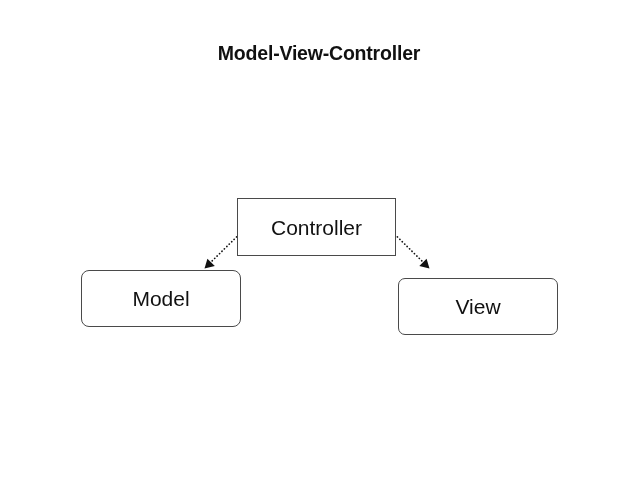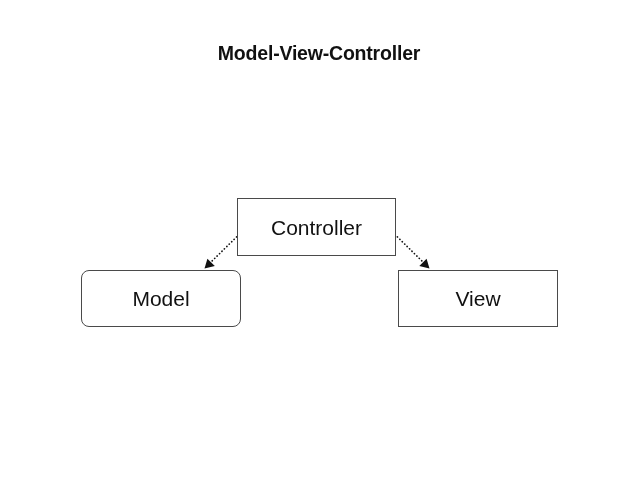--- a/index.html
+++ b/index.html
@@ -65,23 +65,24 @@
   }
   #node-model {
     left: 81px;
     top: 270px;
     width: 160px;
     height: 57px;
     border-radius: 8px;
   }
   #node-view {
     left: 398px;
-    top: 270px;
+    top: 278px;
     width: 160px;
     height: 57px;
+    border-radius: 7px;
   }
   .edge-line {
     stroke: #111111;
     stroke-width: 1.6;
     stroke-linecap: round;
     stroke-dasharray: 0.2 3.2;
     fill: none;
   }
   .edge-head {
     fill: #111111;

